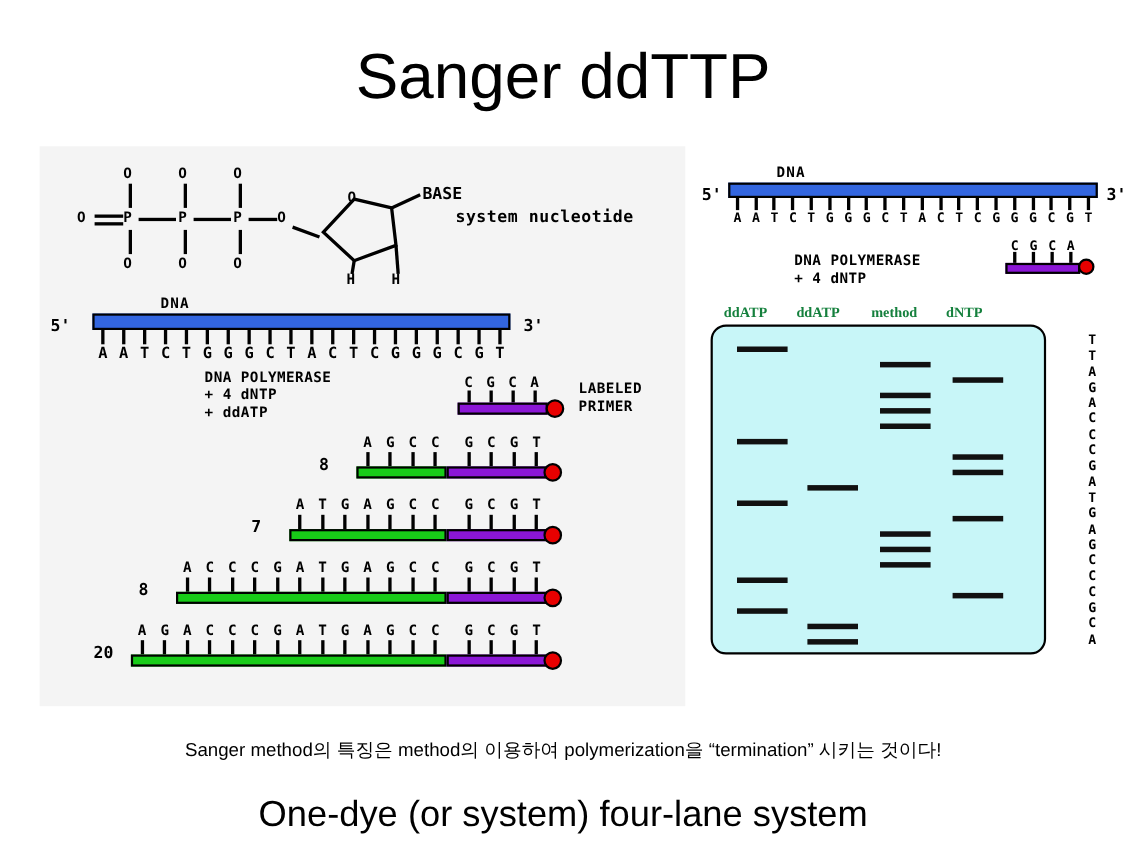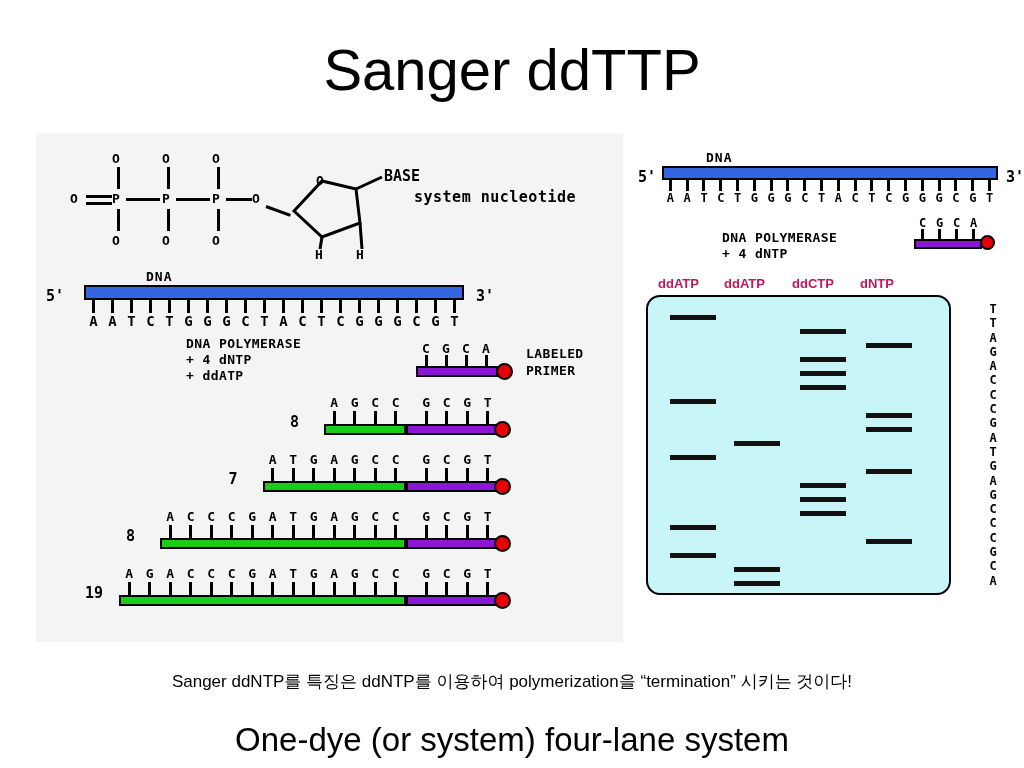--- a/index.html
+++ b/index.html
@@ -52,21 +52,21 @@
     position:absolute;font-family:"DejaVu Sans Mono",monospace;font-weight:bold;
     font-size:13px;line-height:17px;color:#000;letter-spacing:.4px;white-space:pre;
   }
   
   #right-panel{position:absolute;left:636px;top:150px;width:388px;height:450px;}
   #gel{
     position:absolute;left:10px;top:145px;width:305px;height:300px;
     background:#c8f6f8;border:2px solid #000;border-radius:14px;box-sizing:border-box;
   }
   .band{position:absolute;height:5px;background:#111;}
-  .lane-label{position:absolute;font-family:Liberation Sans, sans-serif;font-weight:bold;font-size:13px;color:#be185d;}
+  .lane-label{position:absolute;font-family:Liberation Serif, serif;font-weight:bold;font-size:13px;color:#15803d;}
   #readout{
     position:absolute;left:348px;top:152px;width:18px;
     font-family:"DejaVu Sans Mono",monospace;font-weight:bold;font-size:12px;
     line-height:14.3px;color:#000;text-align:center;
   }
   
   #kr-caption{
     position:absolute;left:0;top:670px;width:1024px;text-align:center;
     font-size:17px;color:#000;font-family:"Liberation Sans",sans-serif;
   }
@@ -308,21 +308,21 @@
           <div class="tick" style="margin-left: 8.75px; height: 100%;"></div>
           <div class="tick" style="margin-left: 17.5px; height: 100%;"></div>
           <div class="tick" style="margin-left: 17.5px; height: 100%;"></div>
           <div class="tick" style="margin-left: 17.5px; height: 100%;"></div>
         </div>
         <div class="seg green" style="left: 0px; top: 29px; width: 246px;"></div>
         <div class="seg purple" style="left: 246px; top: 29px; width: 92px;"></div>
         <div class="dot" style="left: 334px; top: 26px;"></div>
       </div>
       <div class="strand" style="left: 83px; top: 433px; width: 403px; height: 48px;">
-        <div class="fragnum" style="left: -34px; top: 18px;">19</div>
+        <div class="fragnum" style="left: -34px; top: 18px;">20</div>
         <div class="seqrow" style="left: 0px; top: 0px; font-size: 13px;">
           <span style="width: 20.5px;">A</span>
           <span style="width: 20.5px;">G</span>
           <span style="width: 20.5px;">A</span>
           <span style="width: 20.5px;">C</span>
           <span style="width: 20.5px;">C</span>
           <span style="width: 20.5px;">C</span>
           <span style="width: 20.5px;">G</span>
           <span style="width: 20.5px;">A</span>
           <span style="width: 20.5px;">T</span>
@@ -436,21 +436,21 @@
         <div class="tick" style="margin-left: 14px; height: 100%;"></div>
         <div class="tick" style="margin-left: 14px; height: 100%;"></div>
       </div>
     <div class="seg purple" style="left:0px;top:23px;width:68px;height:10px;"></div>
     <div class="dot" style="left:66px;top:19px;width:15px;height:15px;"></div>
   </div>
 
   <div id="lane-headers">
       <div class="lane-label" style="left: 22px; top: 126px;">ddATP</div>
       <div class="lane-label" style="left: 88px; top: 126px;">ddATP</div>
-      <div class="lane-label" style="left: 156px; top: 126px;">ddCTP</div>
+      <div class="lane-label" style="left: 156px; top: 126px;">method</div>
       <div class="lane-label" style="left: 224px; top: 126px;">dNTP</div>
     </div>
 
   <div id="gel">
       <div class="band" style="left: 22px; top: 256px; width: 46px;"></div>
       <div class="band" style="left: 22px; top: 228px; width: 46px;"></div>
       <div class="band" style="left: 22px; top: 158px; width: 46px;"></div>
       <div class="band" style="left: 22px; top: 102px; width: 46px;"></div>
       <div class="band" style="left: 22px; top: 18px; width: 46px;"></div>
       <div class="band" style="left: 86px; top: 284px; width: 46px;"></div>
@@ -487,14 +487,14 @@
       <div>G</div>
       <div>C</div>
       <div>C</div>
       <div>C</div>
       <div>G</div>
       <div>C</div>
       <div>A</div>
     </div>
 </div>
 
-<div id="kr-caption">Sanger ddNTP를 특징은 ddNTP를 이용하여 polymerization을 “termination” 시키는 것이다!</div>
+<div id="kr-caption">Sanger method의 특징은 method의 이용하여 polymerization을 “termination” 시키는 것이다!</div>
 <div id="bottom-heading">One-dye (or system) four-lane system</div>
 
 </body></html>

